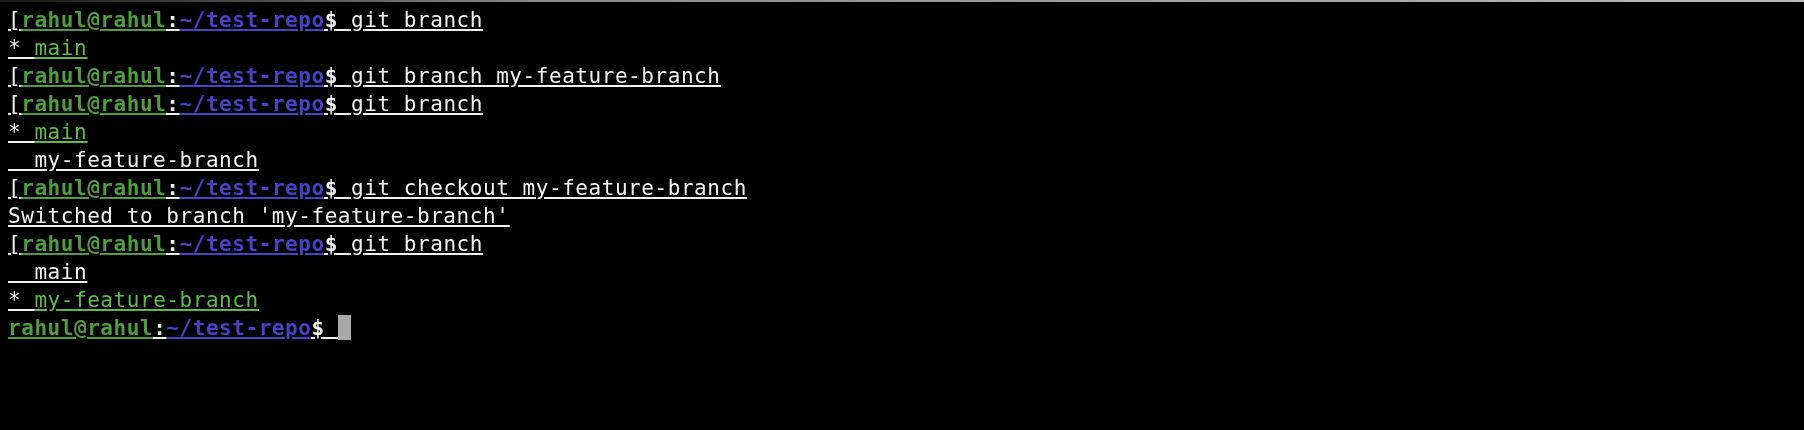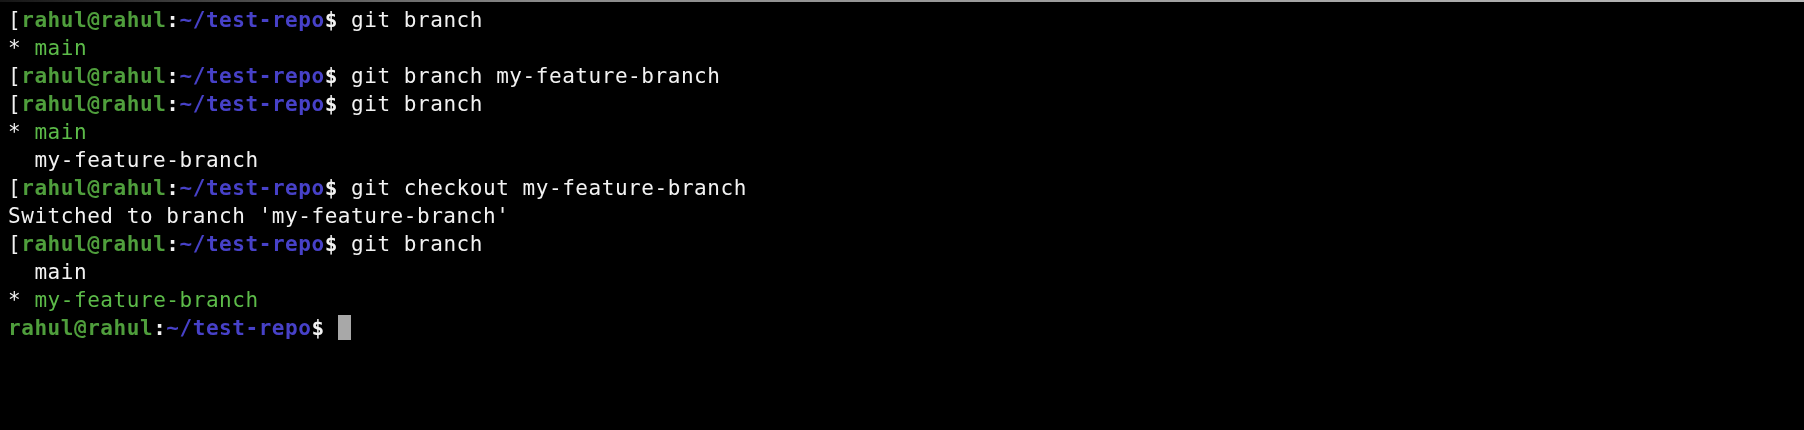--- a/index.html
+++ b/index.html
@@ -5,21 +5,21 @@
   :root {
     --bg: #000000;
     --white: #f2f2f2;
     --green: #4f9e3c;
     --green-bright: #5cbb49;
     --blue: #4741c8;
     --cursor: #a8a8a8;
     --edge-left: #161616;
     --edge-right: #b8b8b8;
   }
-  * { margin: 0; padding: 0; box-sizing: border-box; }
+  * { margin: 0; padding: 0; box-sizing: border-box; text-decoration: underline; }
   html, body {
     width: 1804px; height: 430px;
     background: var(--bg);
     overflow: hidden;
   }
   .window {
     position: relative;
     width: 1804px; height: 430px;
     background: var(--bg);
   }

